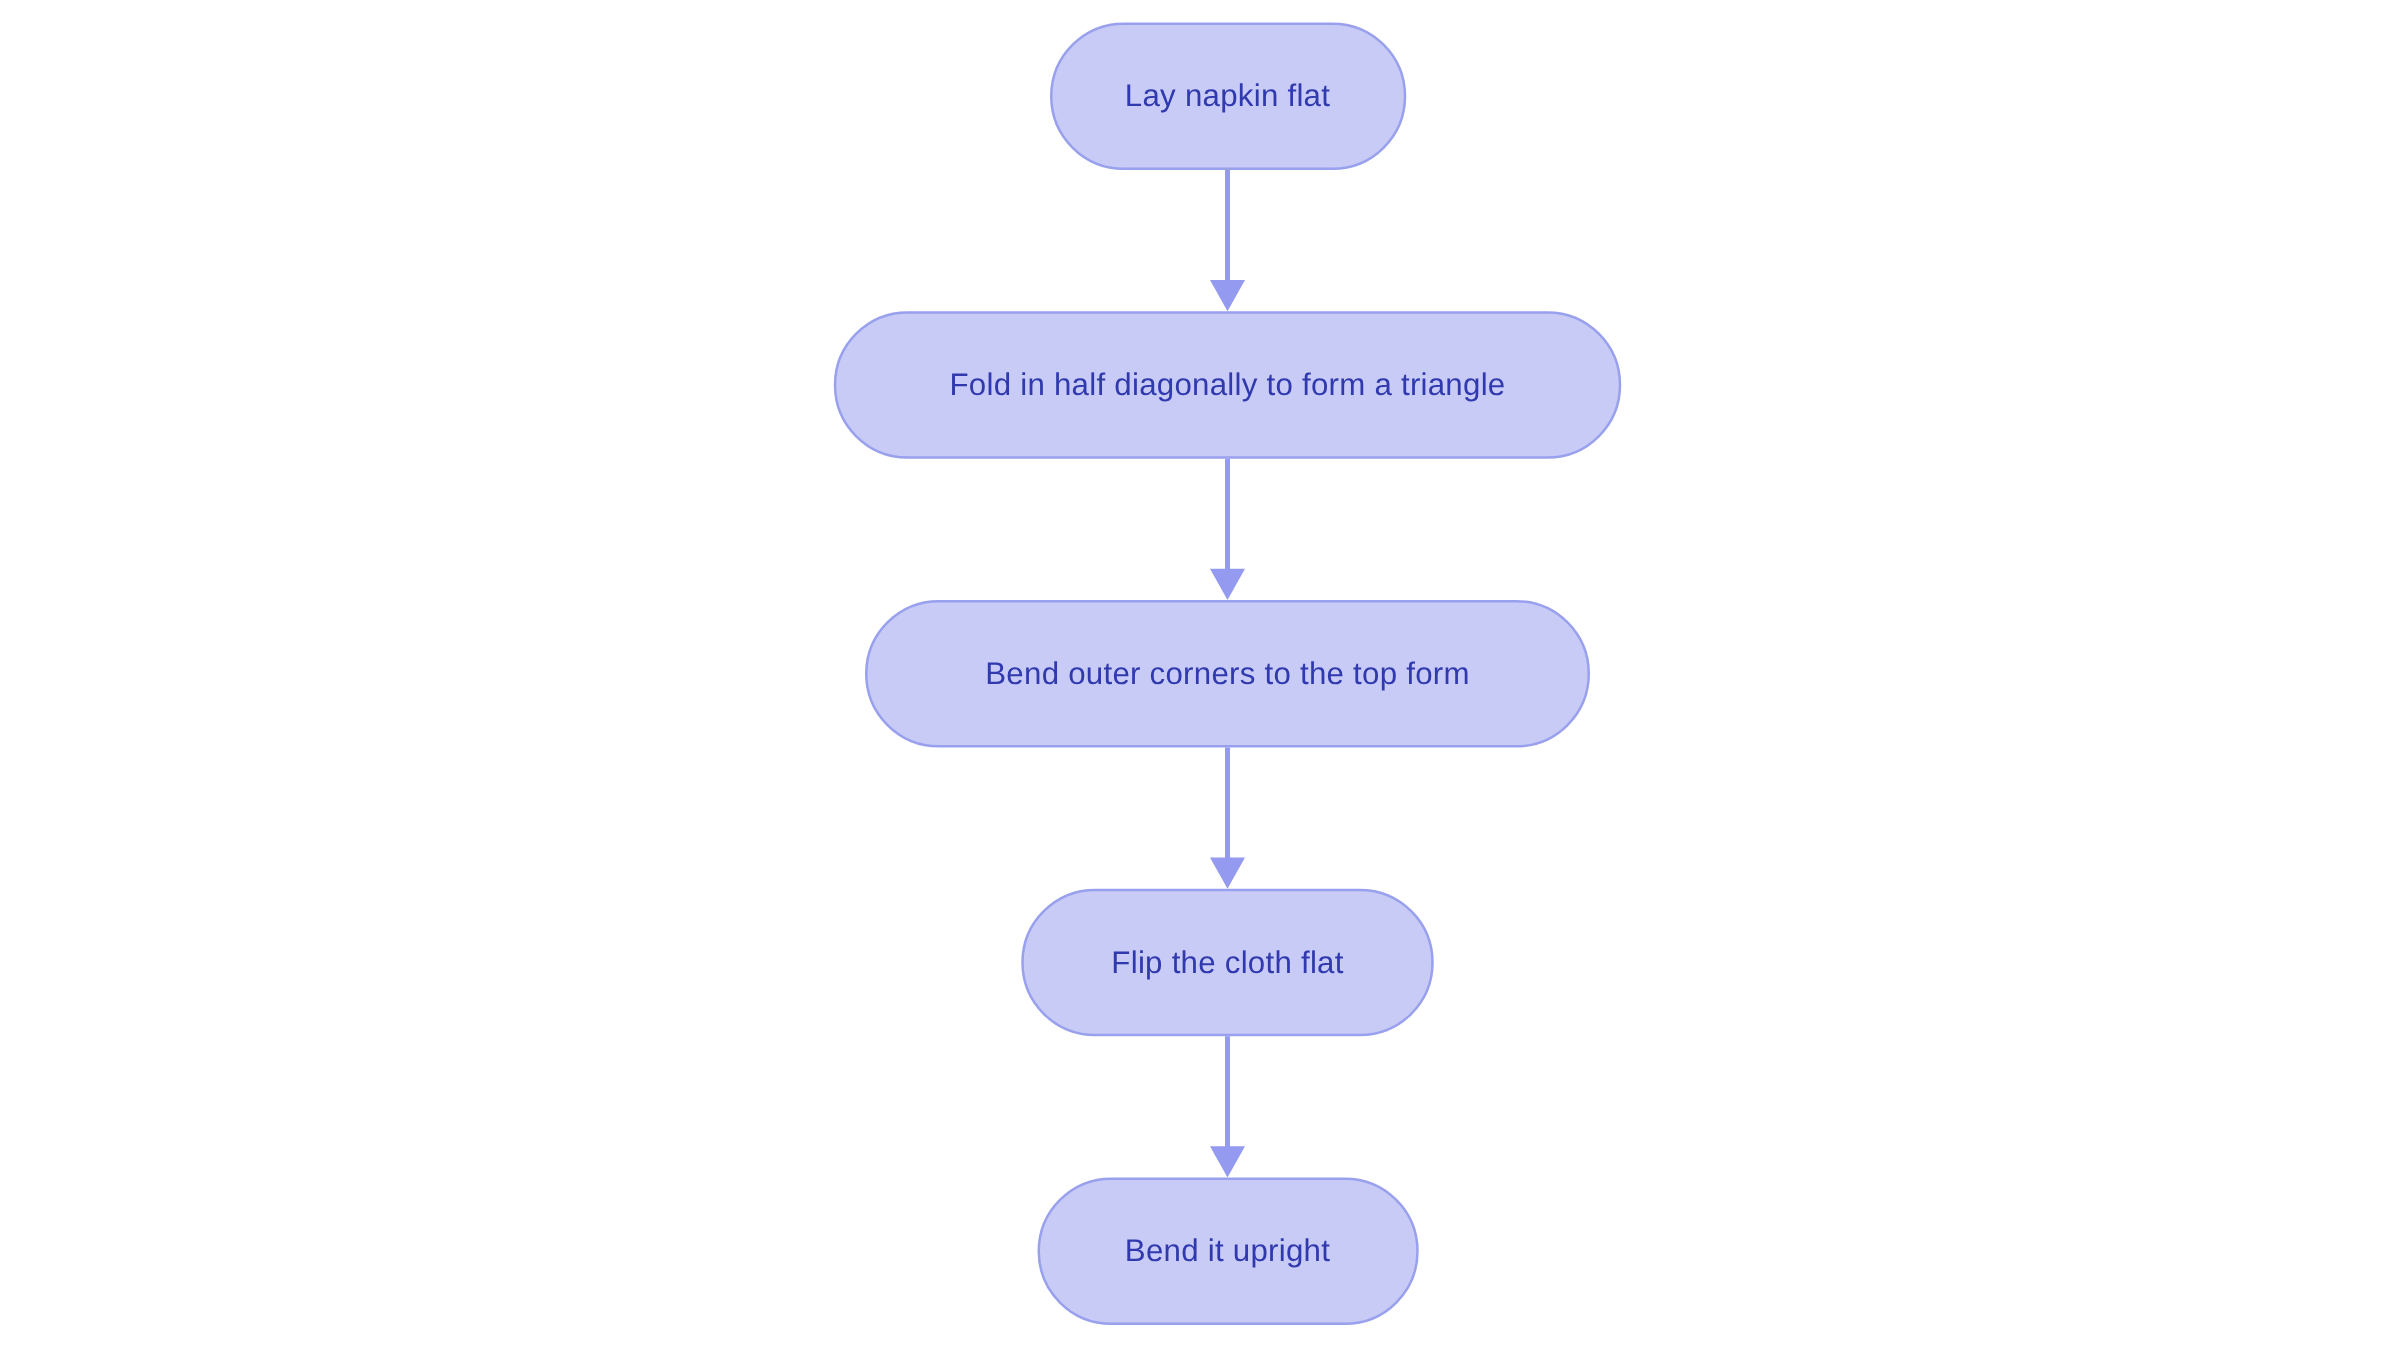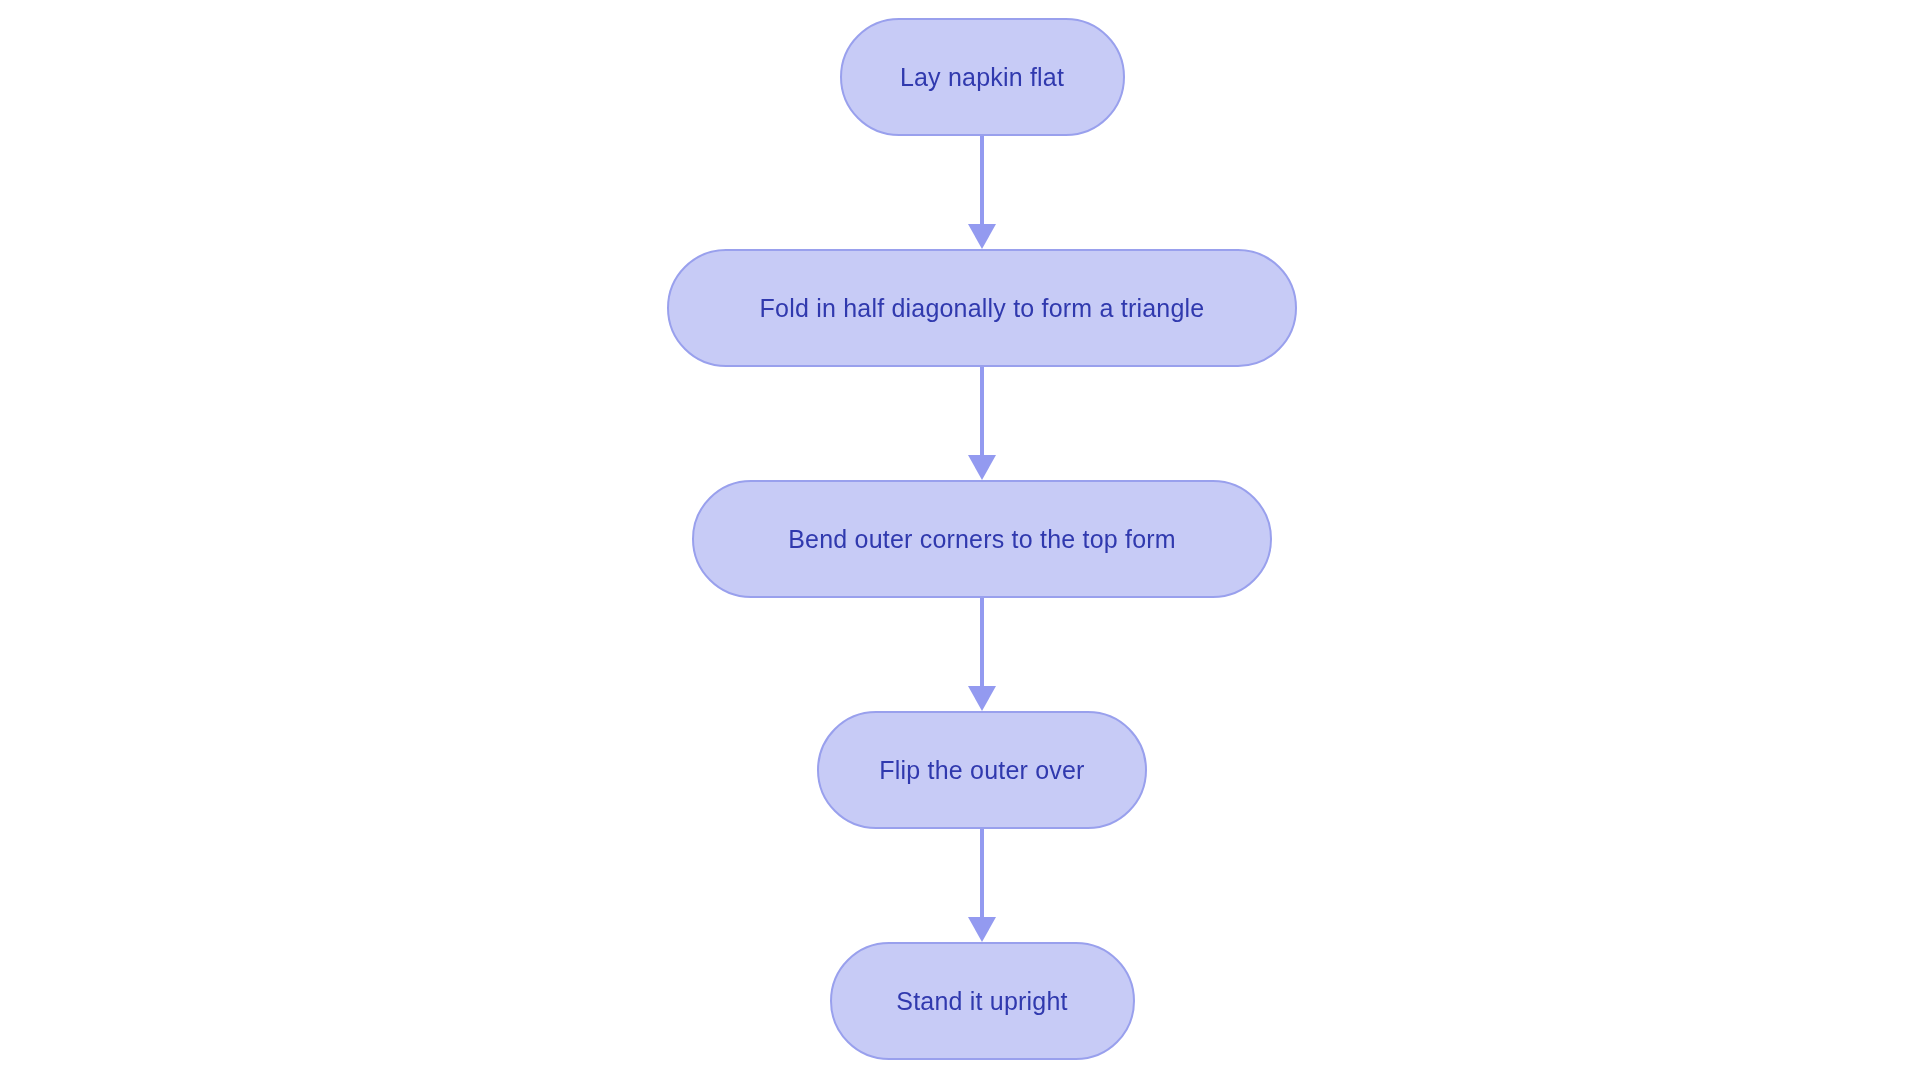--- a/index.html
+++ b/index.html
@@ -102,26 +102,26 @@
     <div class="node n3">
       <span>Bend outer corners to the top form</span>
     </div>
 
     <div class="arrow">
       <div class="arrow-line"></div>
       <div class="arrow-head"></div>
     </div>
 
     <div class="node n4">
-      <span>Flip the outer over</span>
+      <span>Flip the cloth flat</span>
     </div>
 
     <div class="arrow">
       <div class="arrow-line"></div>
       <div class="arrow-head"></div>
     </div>
 
     <div class="node n5">
-      <span>Stand it upright</span>
+      <span>Bend it upright</span>
     </div>
 
   </div>
 </div>
 
 </body></html>

